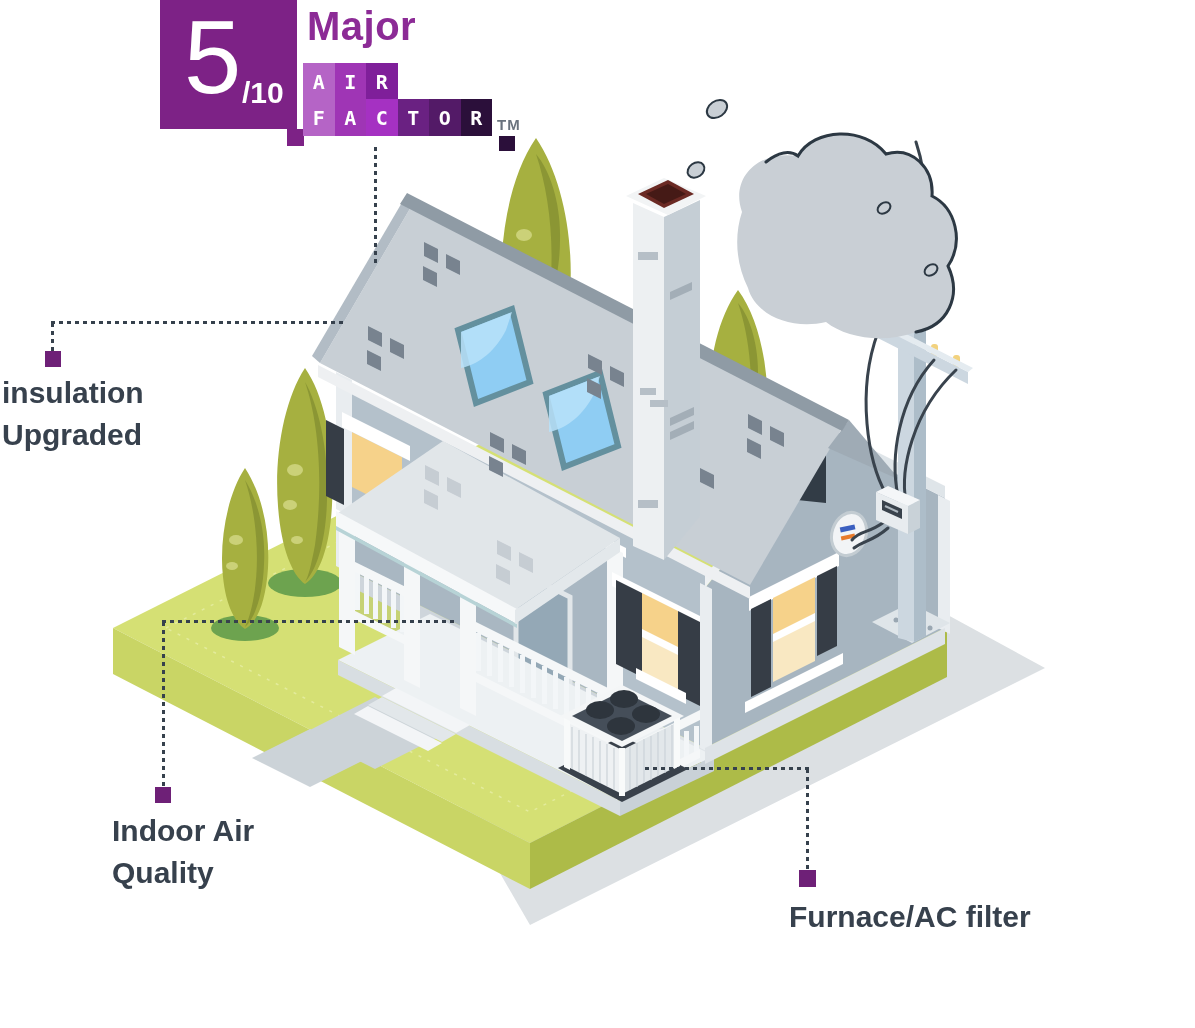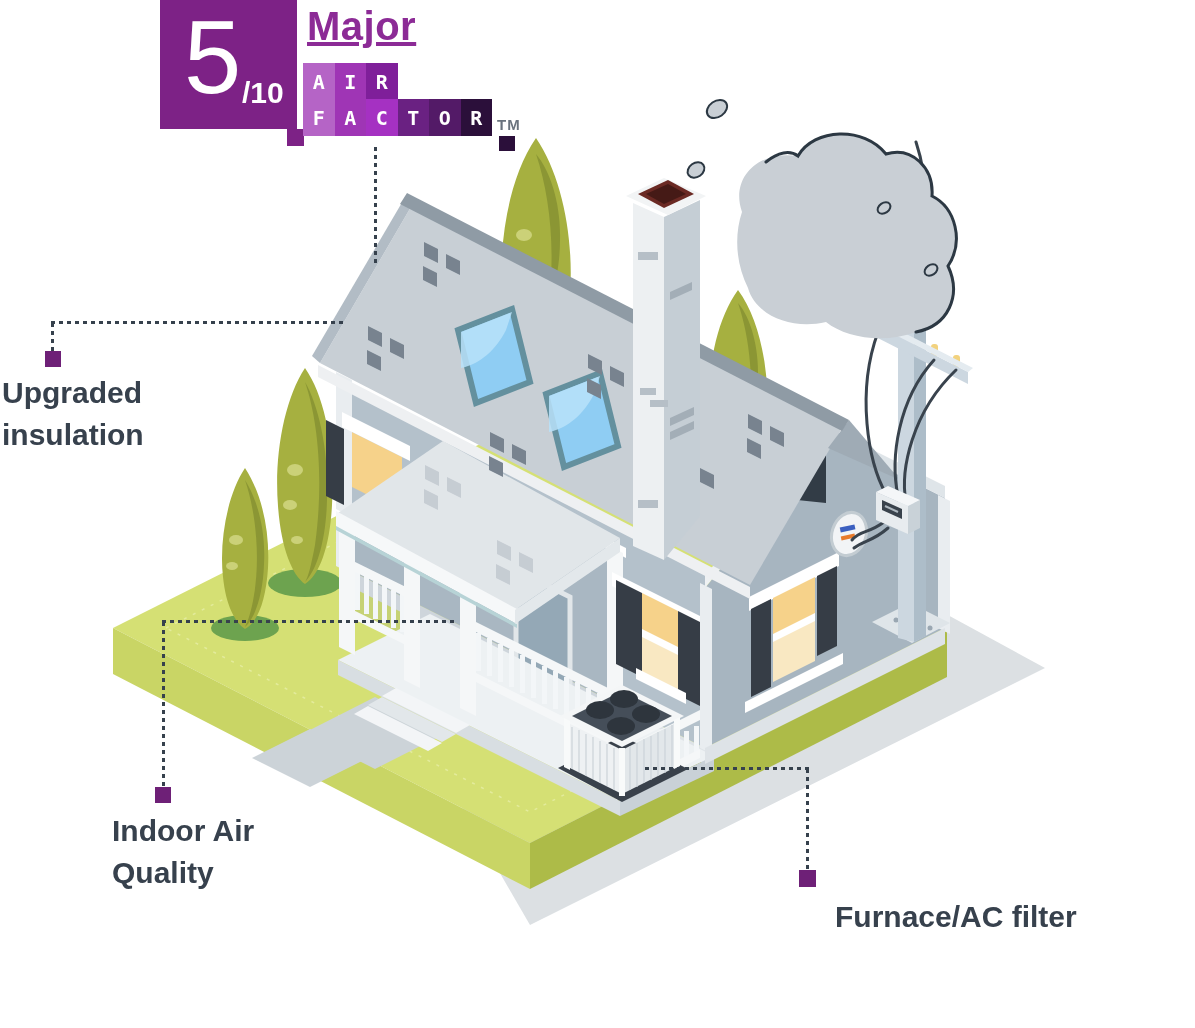--- a/index.html
+++ b/index.html
@@ -6,21 +6,21 @@
   .stage{position:relative;width:1195px;height:1028px;background:#ffffff;overflow:hidden;
          font-family:"Liberation Sans",sans-serif;}
   .stage svg{position:absolute;left:0;top:0;}
   .abs{position:absolute;}
   
   .badge{left:160px;top:0;width:137px;height:129px;}
   .score-number{position:absolute;left:24px;top:-4px;font-size:103px;line-height:124px;
                 font-weight:400;color:#fff;}
   .score-den{position:absolute;left:82px;top:76px;font-size:30px;font-weight:600;color:#fff;}
   .badge-notch{left:287px;top:129px;width:17px;height:17px;}
-  .rating-title{left:307px;top:4px;font-size:40px;font-weight:600;letter-spacing:.5px;text-decoration:underline;}
+  .rating-title{left:307px;top:4px;font-size:40px;font-weight:600;letter-spacing:.5px;}
   
   .logo-row{position:absolute;display:flex;}
   .logo-row1{left:303px;top:63px;}
   .logo-row2{left:303px;top:99px;}
   .tile{width:31.5px;height:37px;display:flex;align-items:center;justify-content:center;
         color:#fff;font-family:"DejaVu Sans Mono",monospace;font-size:20px;font-weight:600;}
   .logo-tm{left:497px;top:116px;font-size:15px;font-weight:700;letter-spacing:1px;color:#6a737e;}
   .logo-notch{left:499px;top:136px;width:16px;height:15px;}
   
   .h-dash{position:absolute;height:3px;
@@ -373,32 +373,32 @@
   </div>
   <div class="abs logo-tm">TM</div>
   <div class="abs logo-notch" style="background-color: rgb(43, 15, 58);"></div>
 
   <div class="v-dash" style="left:374px;top:147px;height:120px;"></div>
 
   <div class="h-dash" style="left:51px;top:321px;width:296px;"></div>
   <div class="v-dash" style="left:51px;top:323px;height:28px;"></div>
   <div class="marker" style="left: 45px; top: 351px; background-color: rgb(110, 32, 119);"></div>
   <div class="callout" style="left:2px;top:372px;">
+    <div>insulation</div>
     <div>Upgraded</div>
-    <div>insulation</div>
   </div>
 
   <div class="h-dash" style="left:162px;top:620px;width:294px;"></div>
   <div class="v-dash" style="left:162px;top:622px;height:164px;"></div>
   <div class="marker" style="left: 155px; top: 787px; background-color: rgb(110, 32, 119);"></div>
   <div class="callout" style="left:112px;top:810px;">
     <div>Indoor Air</div>
     <div>Quality</div>
   </div>
 
   <div class="h-dash" style="left:645px;top:767px;width:165px;"></div>
   <div class="v-dash" style="left:806px;top:769px;height:101px;"></div>
   <div class="marker" style="left: 799px; top: 870px; width: 17px; height: 17px; background-color: rgb(110, 32, 119);"></div>
-  <div class="callout" style="left:789px;top:896px;margin-left:46px;">
+  <div class="callout" style="left:789px;top:896px;">
     <div>Furnace/AC filter</div>
   </div>
 
 </div>
 
 </body></html>

